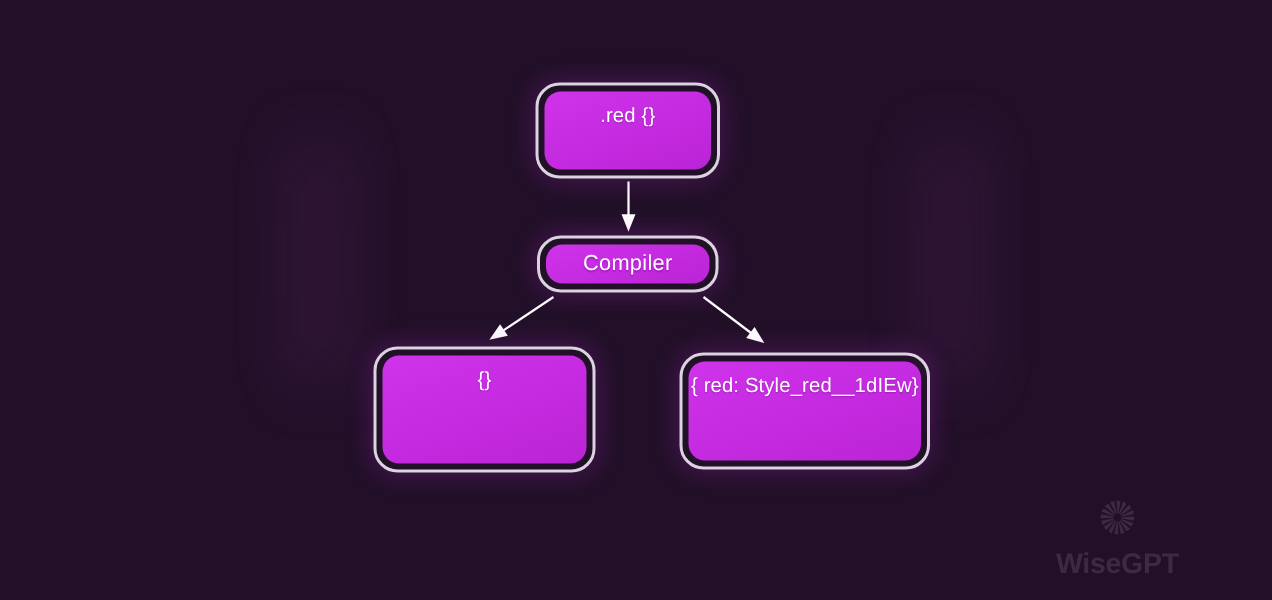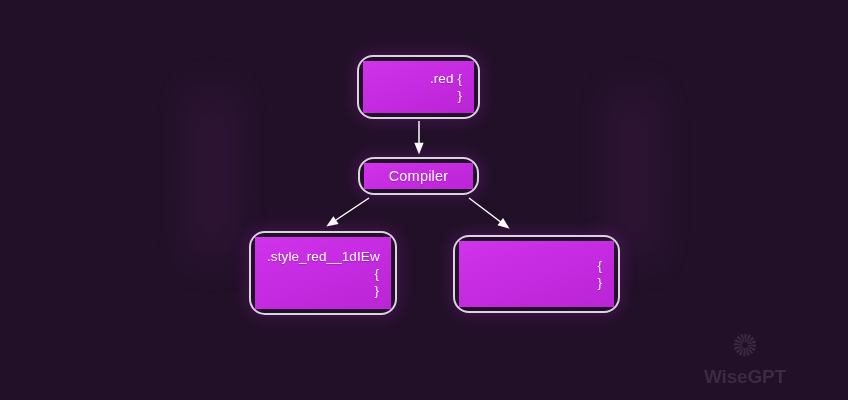--- a/index.html
+++ b/index.html
@@ -43,24 +43,23 @@
     position: absolute;
     border: 2px solid rgba(236,228,240,0.92);
     border-radius: 16px;
     padding: 4px;
     background: transparent;
     box-shadow: 0 0 16px 2px rgba(190,40,225,0.22);
   }
   .node-inner {
     width: 100%;
     height: 100%;
-    border-radius: 0;
+    border-radius: 11px;
     background: linear-gradient(160deg, #cf33ea 0%, #c42adf 55%, #bb24d6 100%);
     display: flex;
-    flex-direction: column;
     justify-content: center;
     padding: 7px 12px;
     text-align: right;
   }
   .node-inner.center {
     align-items: center;
     justify-content: center;
     padding: 4px 12px;
   }
 
@@ -150,29 +149,29 @@
   </div>
 
   <div class="node" id="node-compiler">
     <div class="node-inner center">
       <div class="label-text">Compiler</div>
     </div>
   </div>
 
   <div class="node" id="node-css">
     <div class="node-inner">
-      <div class="code-line">.style_red__1dIEw</div>
       <div class="code-line">{</div>
       <div class="code-line">}</div>
     </div>
   </div>
 
   <div class="node" id="node-mapping">
     <div class="node-inner">
       <div class="code-line">{</div>
+      <div class="code-line"> red: Style_red__1dIEw</div>
       <div class="code-line">}</div>
     </div>
   </div>
 
   <div id="watermark">
     <svg class="mark" viewBox="0 0 100 100" xmlns="http://www.w3.org/2000/svg">
       <g fill="#3d2a42">
         <g id="blades">
             <path d="M50,50 L57,14 L48,12 Z" transform="rotate(0 50 50)"></path>
             <path d="M50,50 L57,14 L48,12 Z" transform="rotate(22.5 50 50)"></path>

